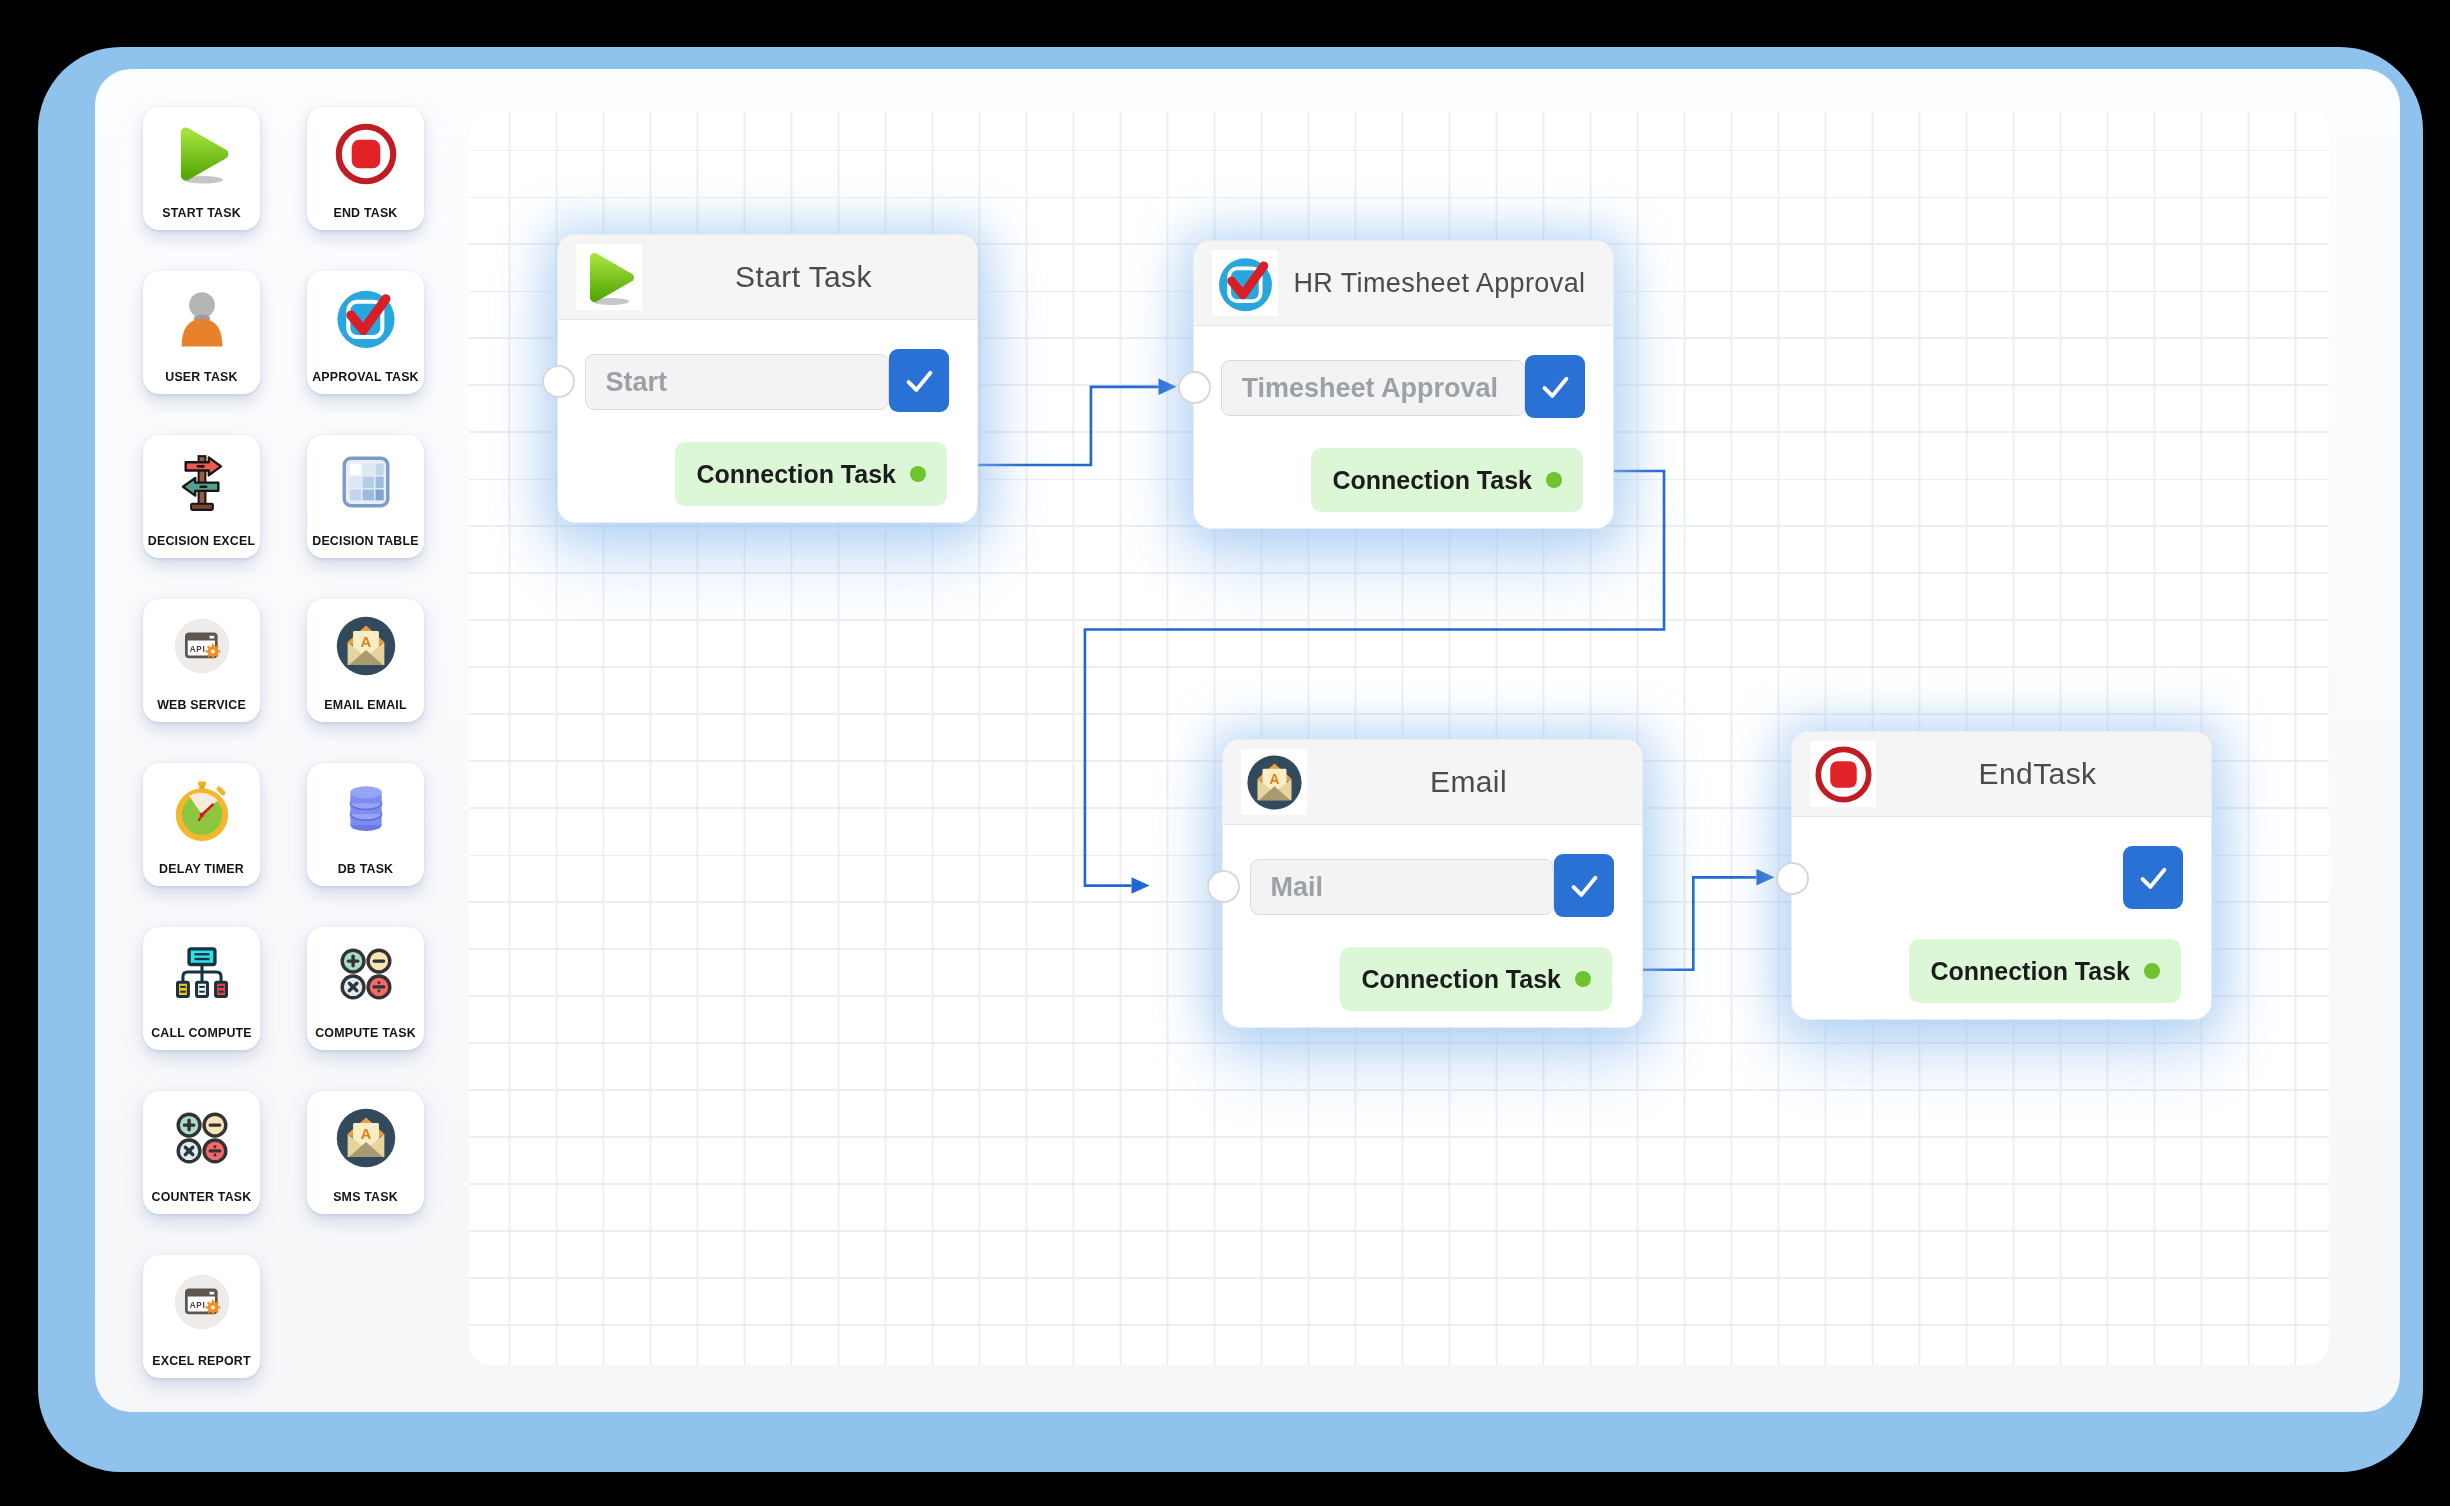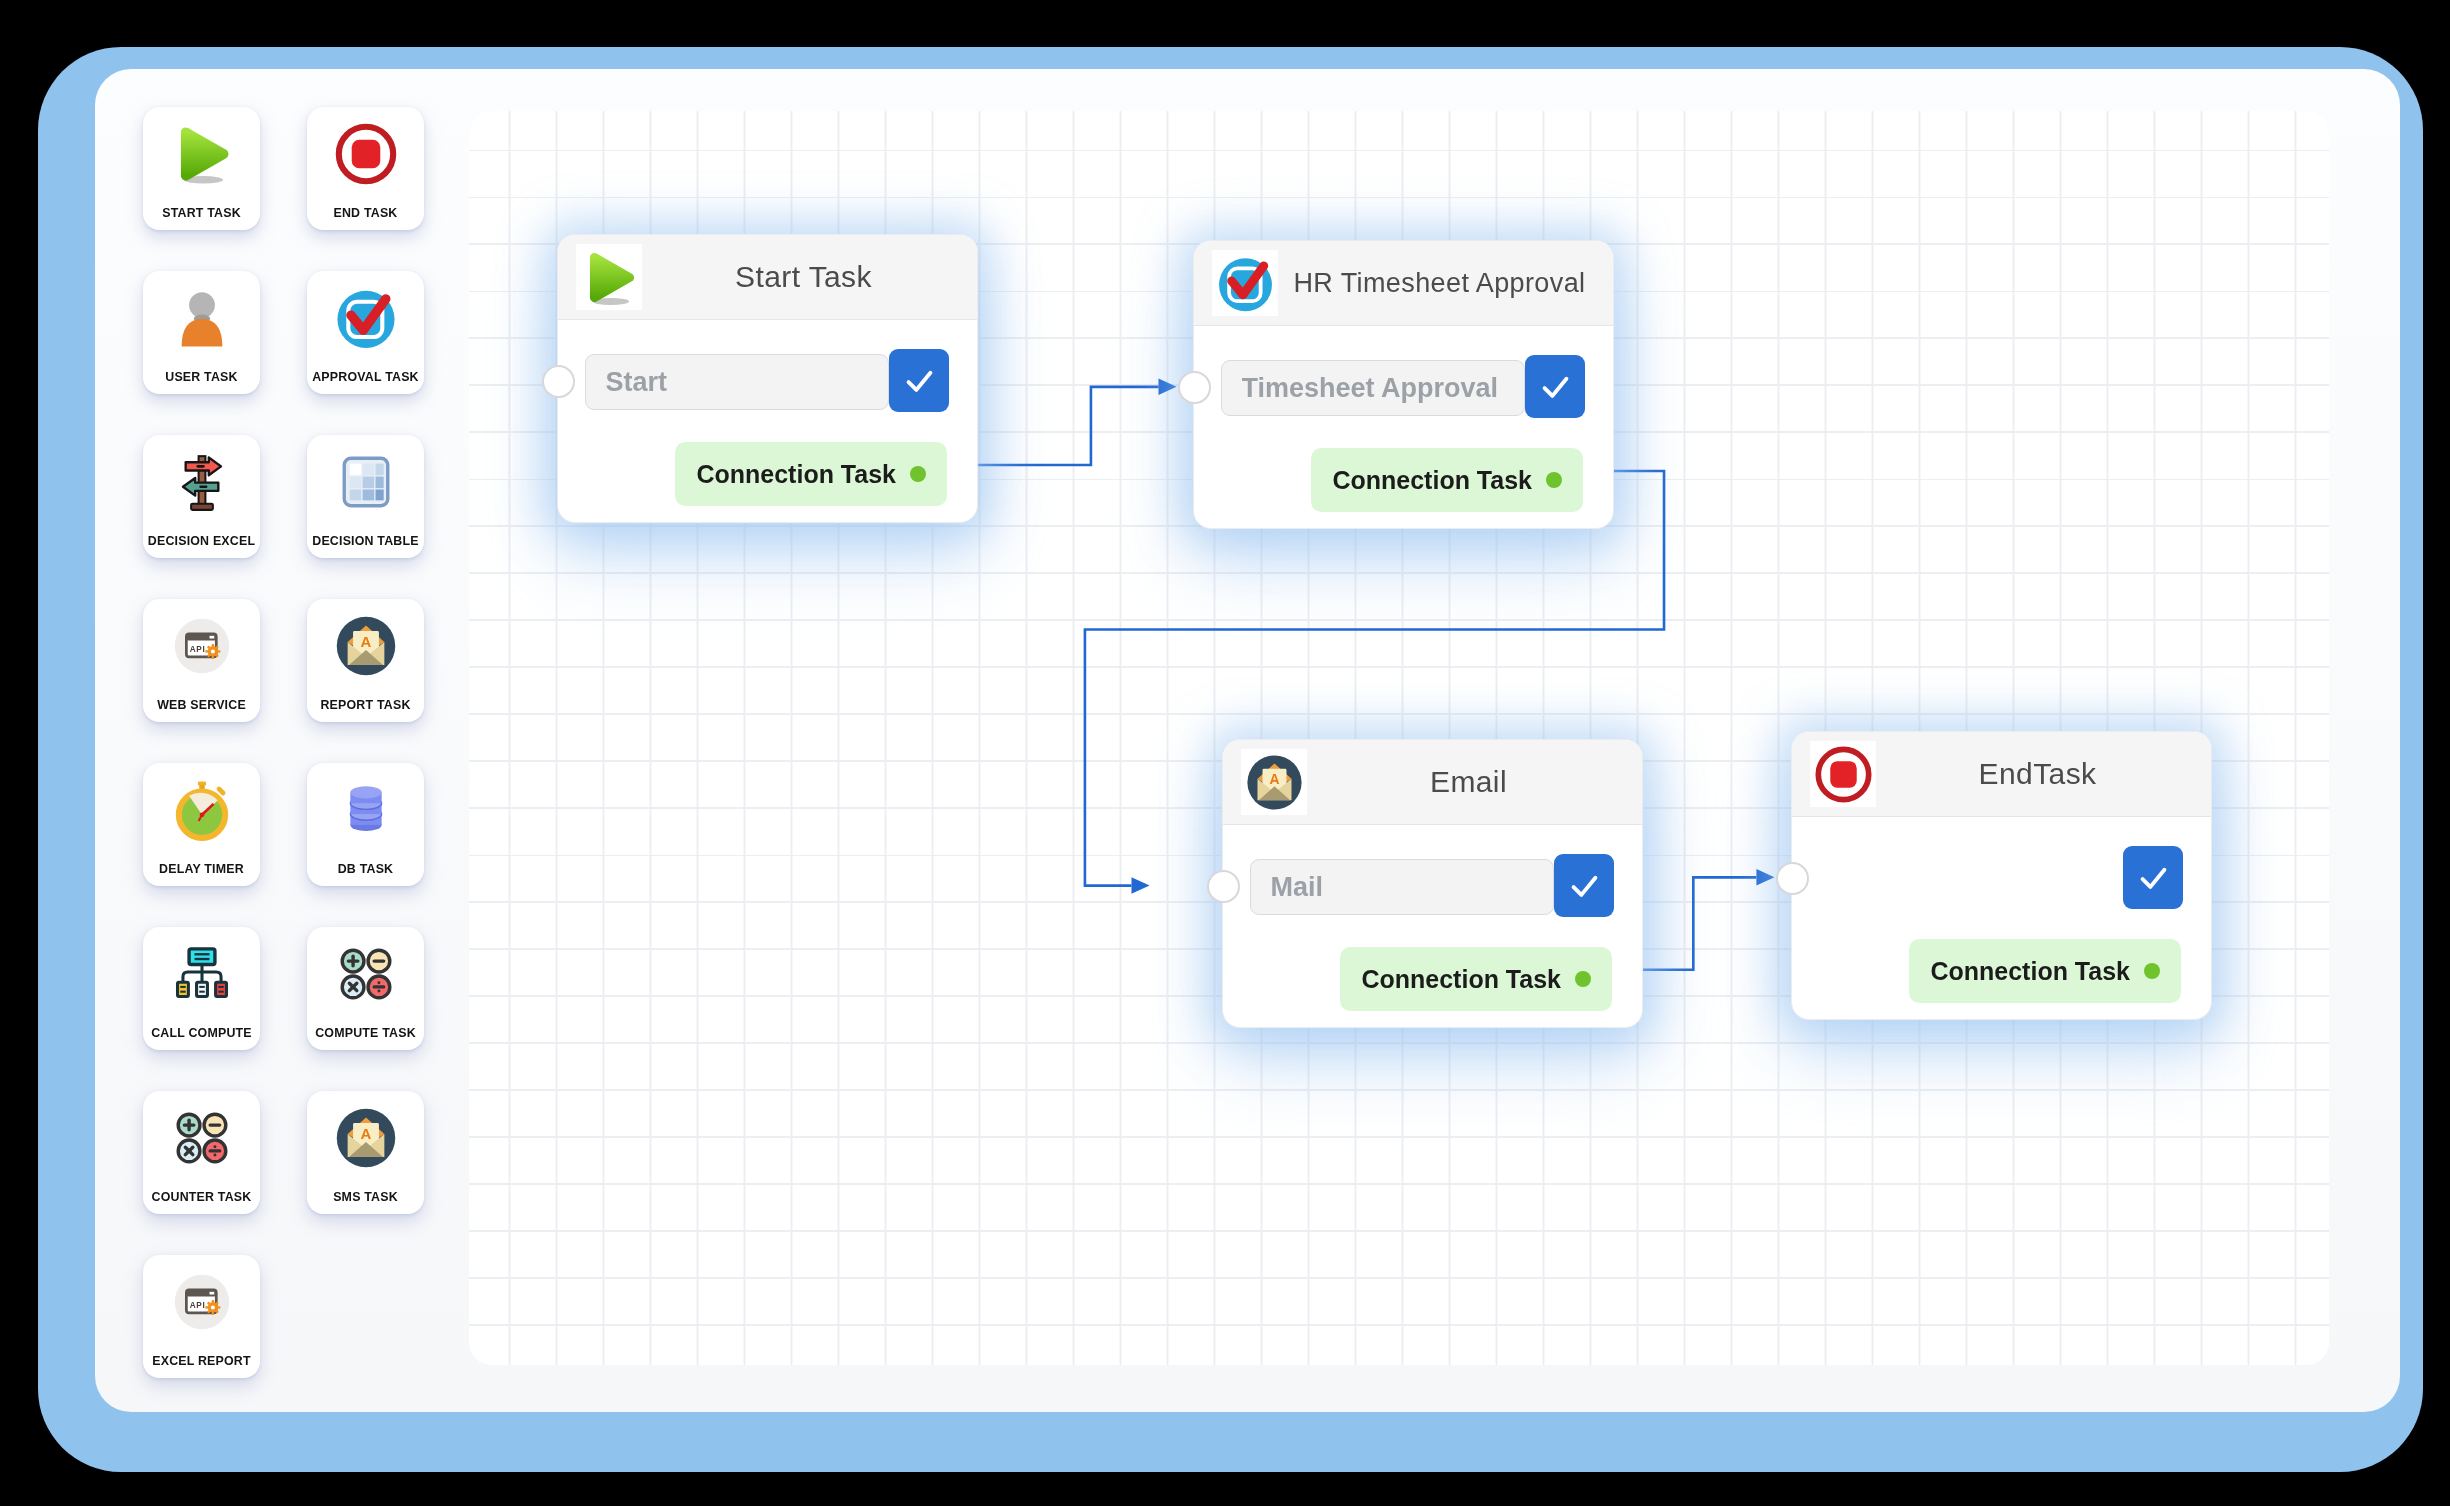--- a/index.html
+++ b/index.html
@@ -261,21 +261,21 @@
         </svg>
       </span>
     <span class="lbl">WEB SERVICE</span>
   </div>
   <div class="card">
     <span class="cicon">
         <svg viewBox="0 0 90 90" width="68" height="68">
           <use href="#i-email"></use>
         </svg>
       </span>
-    <span class="lbl">REPORT TASK</span>
+    <span class="lbl">EMAIL EMAIL</span>
   </div>
   <div class="card">
     <span class="cicon">
         <svg viewBox="0 0 90 90" width="68" height="68">
           <use href="#i-delay"></use>
         </svg>
       </span>
     <span class="lbl">DELAY TIMER</span>
   </div>
   <div class="card">

